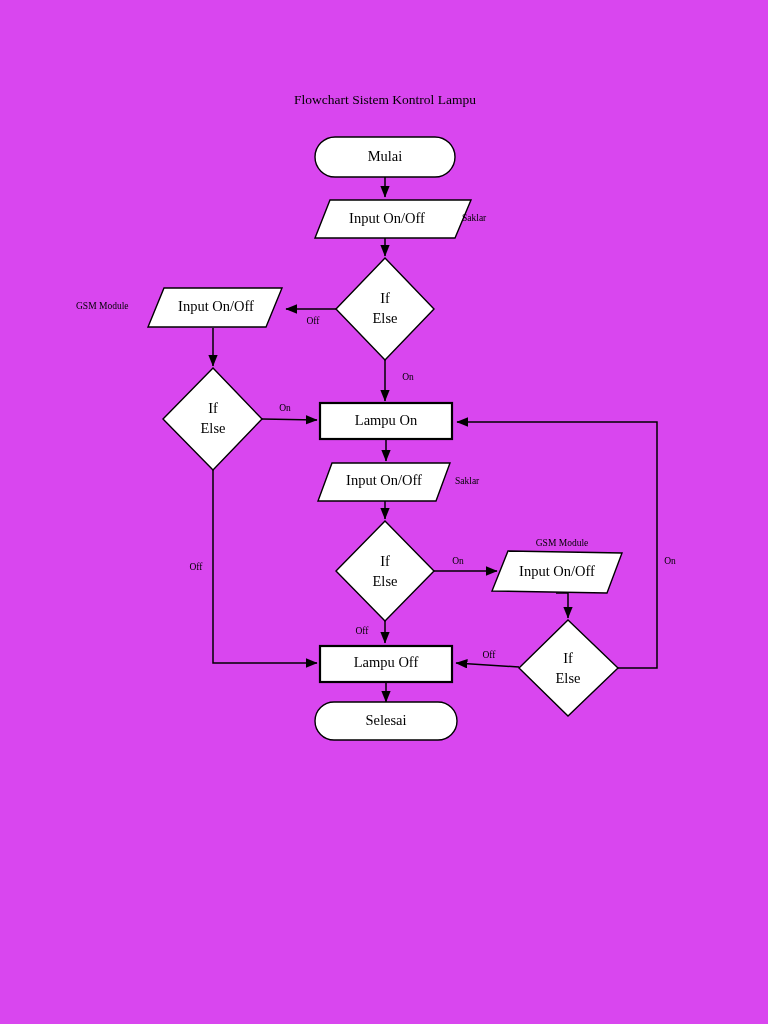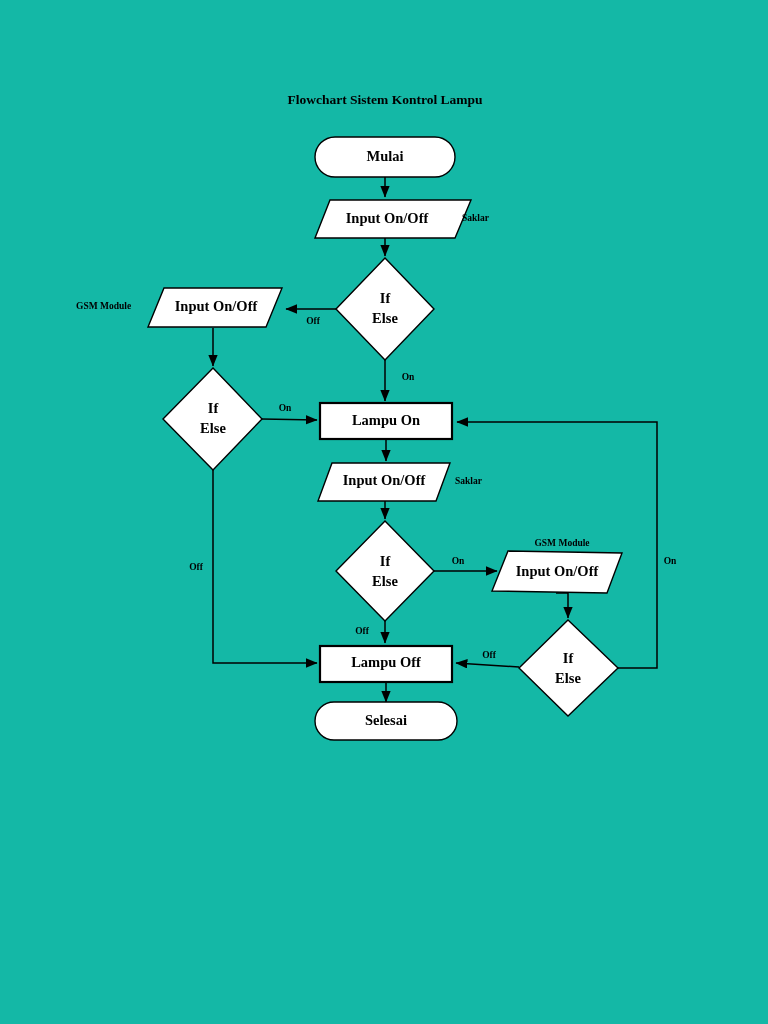--- a/index.html
+++ b/index.html
@@ -11,22 +11,21 @@
     width: 768px;
     height: 1024px;
     font-family: "Liberation Serif", "DejaVu Serif", serif;
     color: #000000;
     overflow: hidden;
   }
   #page {
     position: relative;
     width: 768px;
     height: 1024px;
-    background: #14b8a6;
-    font-weight: bold;
+    background: #d946ef;
   }
   #flow-svg {
     position: absolute;
     left: 0;
     top: 0;
     width: 768px;
     height: 1024px;
   }
   .node-text {
     font-family: "Liberation Serif", "DejaVu Serif", serif;

